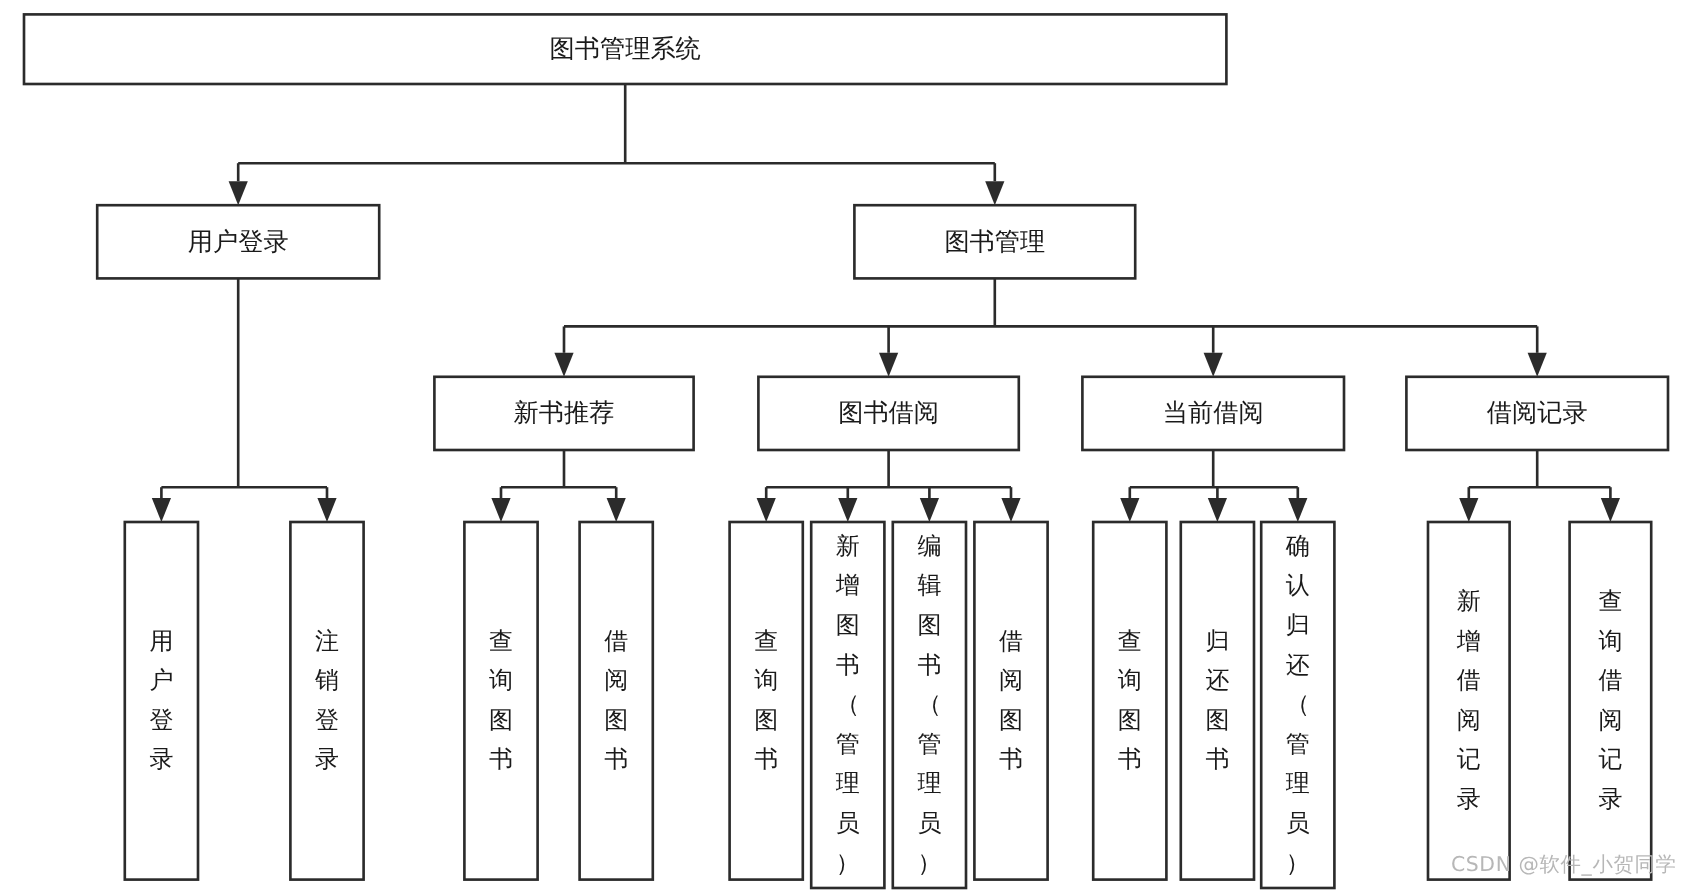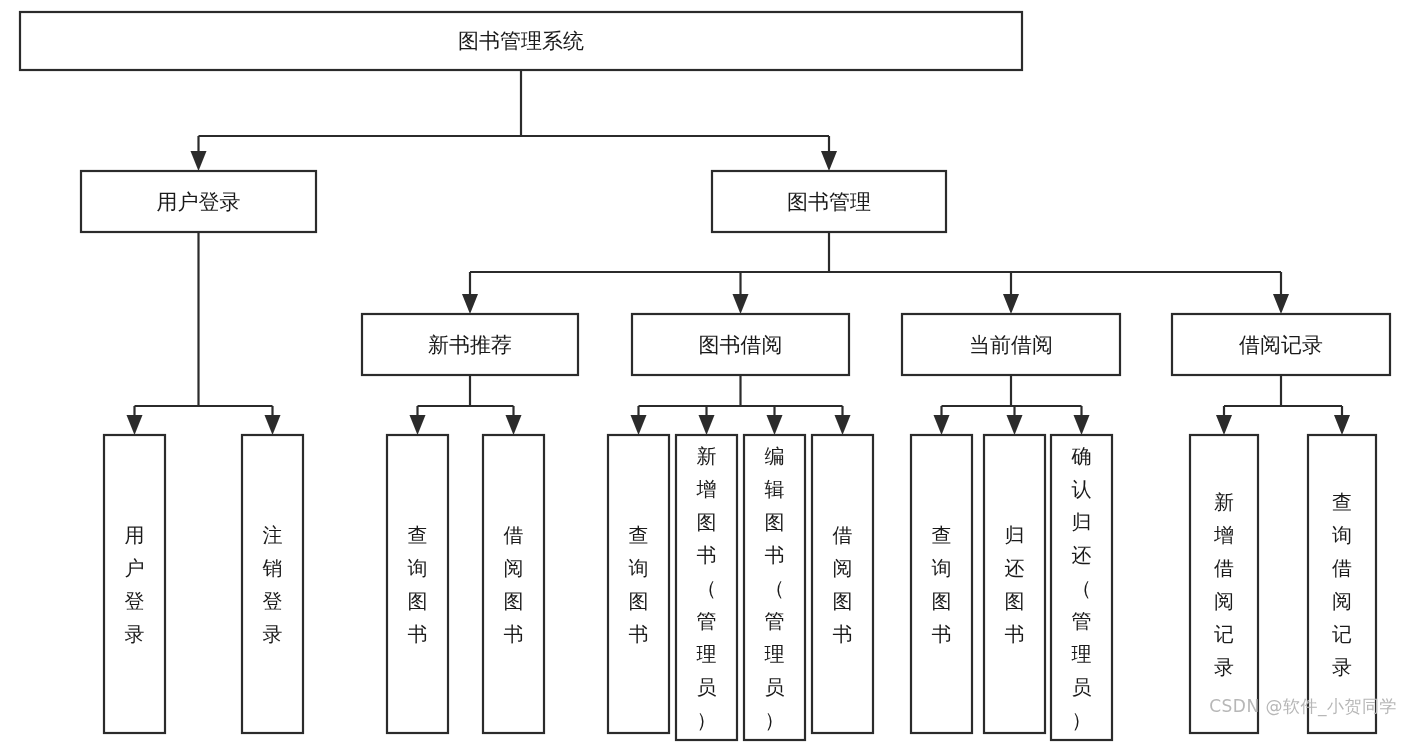--- a/index.html
+++ b/index.html
@@ -52,21 +52,21 @@
     font-size: 21px;
     text-anchor: middle;
     dominant-baseline: middle;
   }
   .node-label.vertical {
     font-size: 20px;
   }
   .watermark-text {
     position: absolute;
     right: 8px;
-    bottom: 20px;
+    bottom: 6px;
     color: #b7b7b7;
     font-family: "DejaVu Sans", "Liberation Sans", sans-serif;
     font-size: 17px;
     letter-spacing: 0.5px;
     white-space: nowrap;
     user-select: none;
   }
 </style>
 </head>
 <body>

